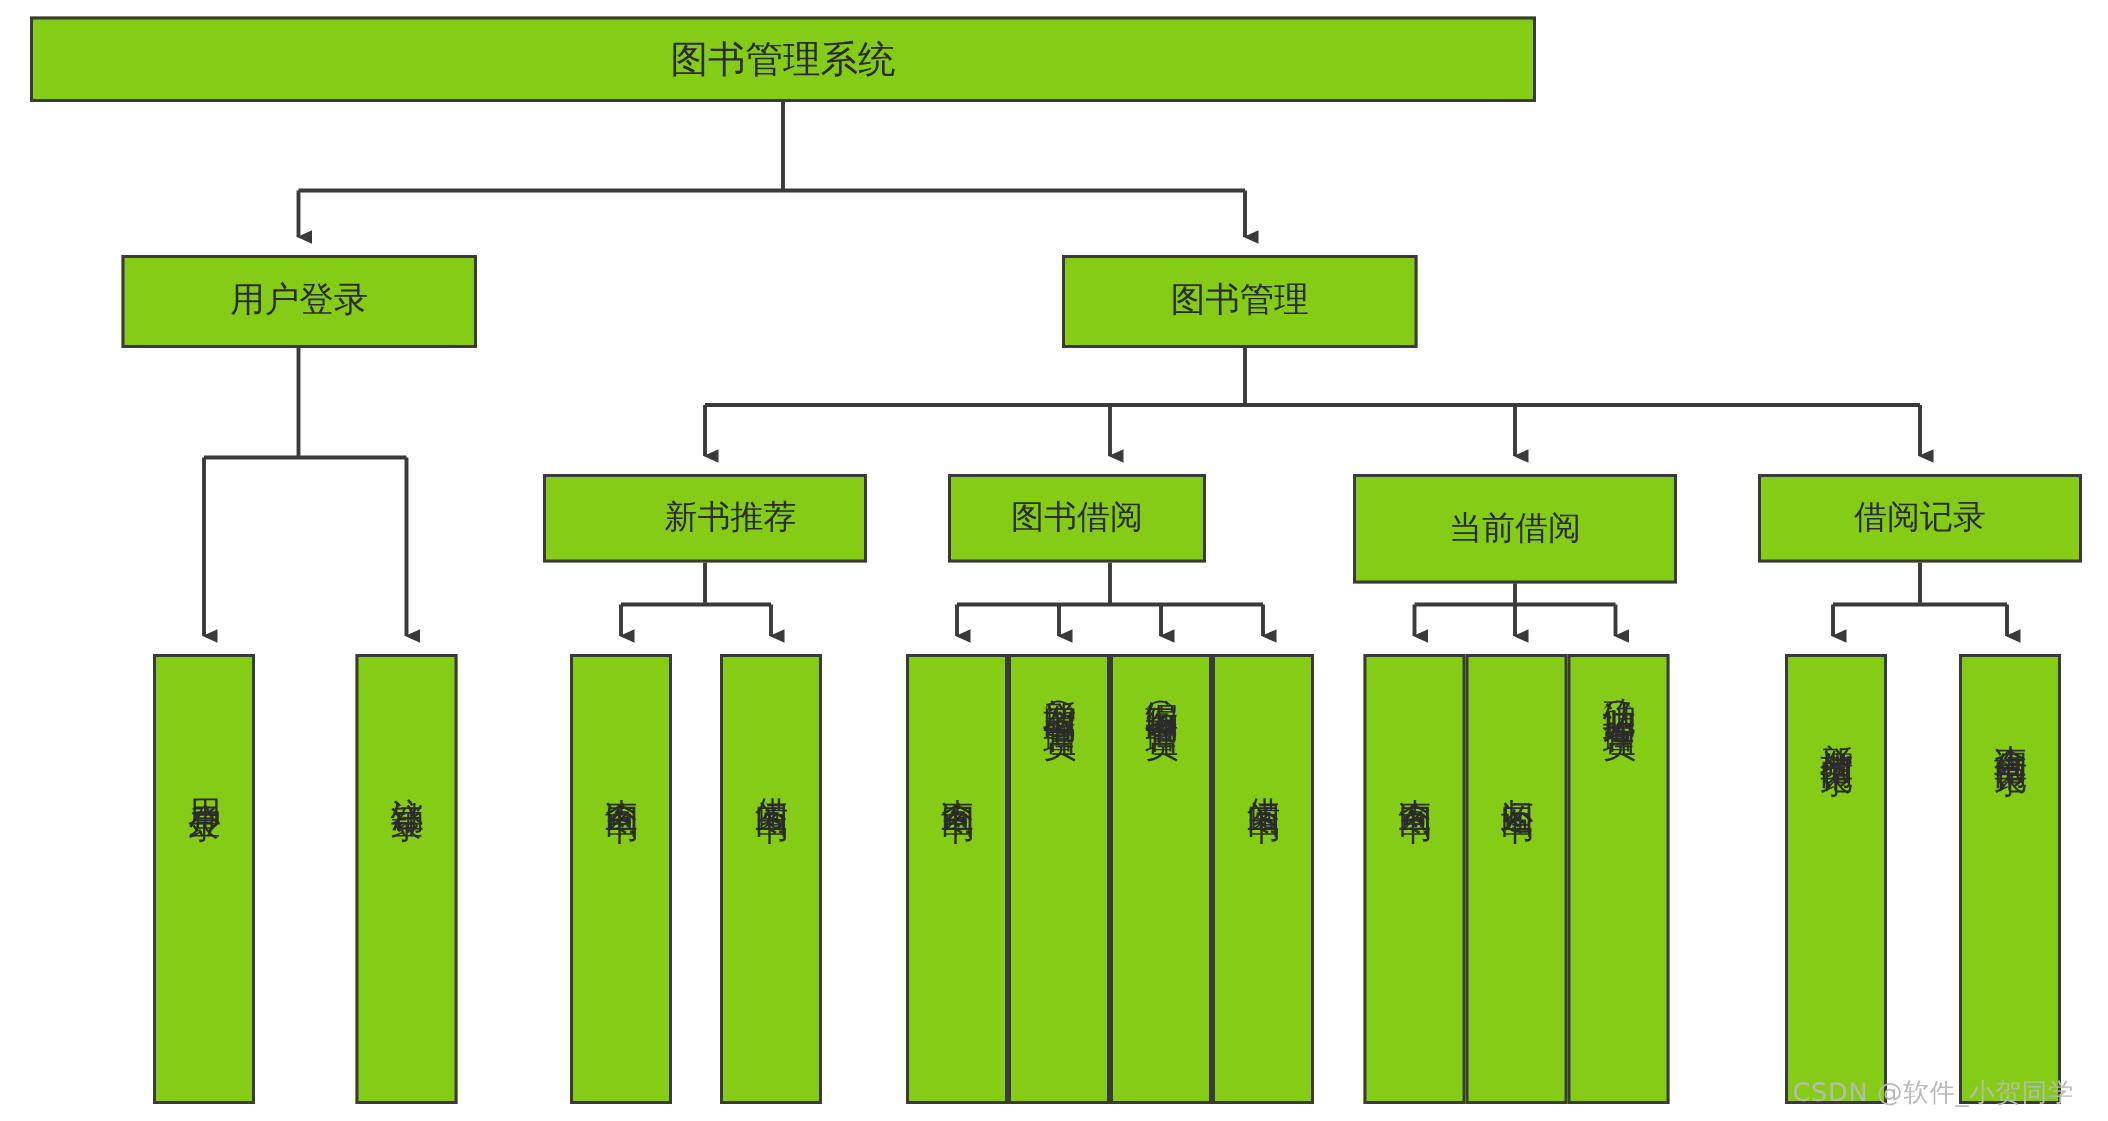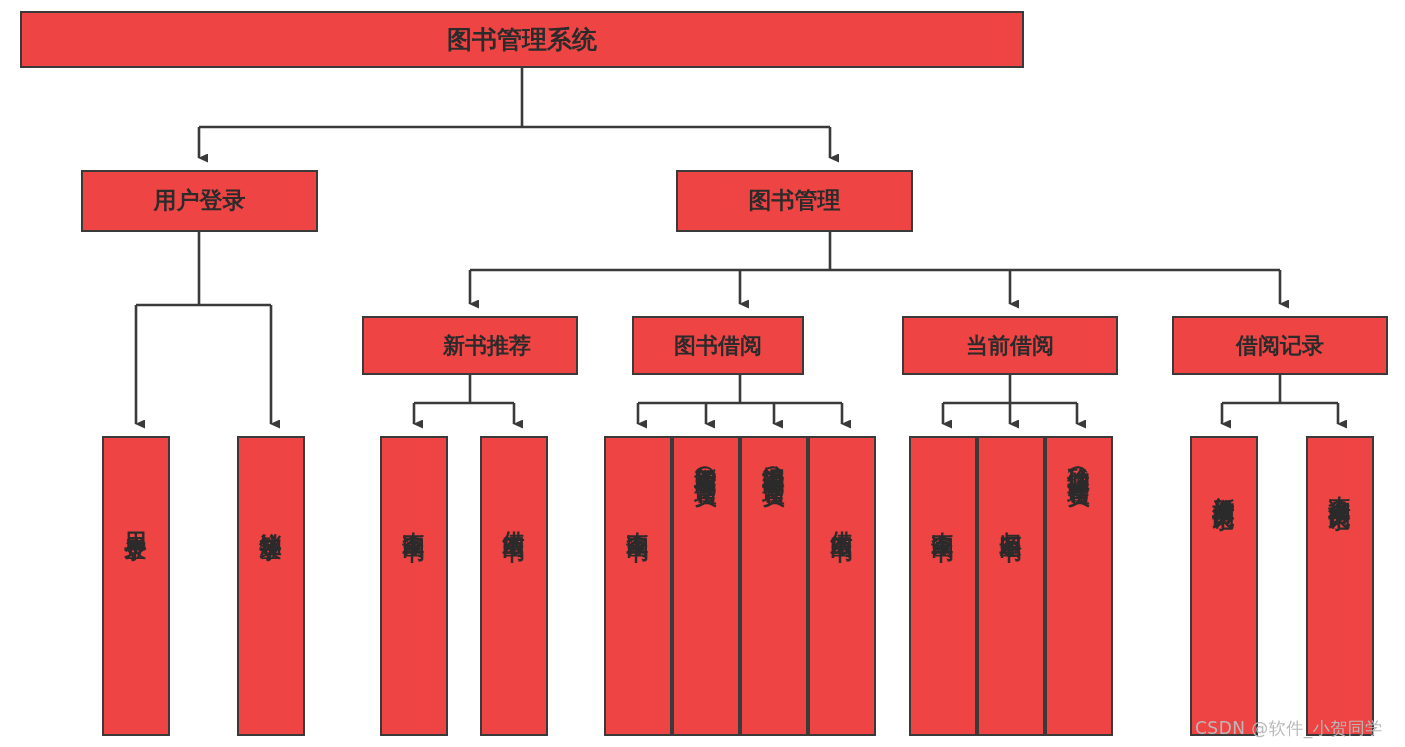--- a/index.html
+++ b/index.html
@@ -26,29 +26,28 @@
     position: absolute;
     left: 0;
     top: 0;
     width: 1405px;
     height: 747px;
     pointer-events: none;
   }
   .node {
     position: absolute;
     border: 2.5px solid #3a3a3a;
-    background: #ef4444;
+    background: #84cc16;
     display: flex;
     align-items: center;
     justify-content: center;
     color: #2b2b2b;
     line-height: 1.18;
     text-align: center;
     overflow: hidden;
-    font-weight: bold;
   }
   .node-label {
     display: block;
     white-space: pre-line;
   }
   
   .lvl-root {
     font-size: 25px;
   }
   
@@ -138,33 +137,33 @@
   </svg>
 
   <div class="node lvl-root" style="left:20px; top:11px; width:1004px; height:57px;">
     <span class="node-label">图书管理系统</span>
   </div>
 
   <div class="node lvl-1" style="left:81px; top:170px; width:237px; height:62px;">
     <span class="node-label">用户登录</span>
   </div>
 
-  <div class="node lvl-1" style="left:676px; top:170px; width:237px; height:62px;">
+  <div class="node lvl-1" style="left:708px; top:170px; width:237px; height:62px;">
     <span class="node-label">图书管理</span>
   </div>
 
   <div class="node lvl-2" style="left:362px; top:316px; width:216px; height:59px;padding-left:34px;">
     <span class="node-label">新书推荐</span>
   </div>
 
   <div class="node lvl-2" style="left:632px; top:316px; width:172px; height:59px;">
     <span class="node-label">图书借阅</span>
   </div>
 
-  <div class="node lvl-2" style="left:902px; top:316px; width:216px; height:59px;justify-content:center;">
+  <div class="node lvl-2" style="left:902px; top:316px; width:216px; height:73px;justify-content:center;">
     <span class="node-label">当前借阅</span>
   </div>
 
   <div class="node lvl-2" style="left:1172px; top:316px; width:216px; height:59px;">
     <span class="node-label">借阅记录</span>
   </div>
 
   <div class="node lvl-leaf" style="left:102px; top:436px; width:68px; height:300px; padding-top:76px; align-items:flex-start;">
     <span class="node-label">用户登录</span>
   </div>

